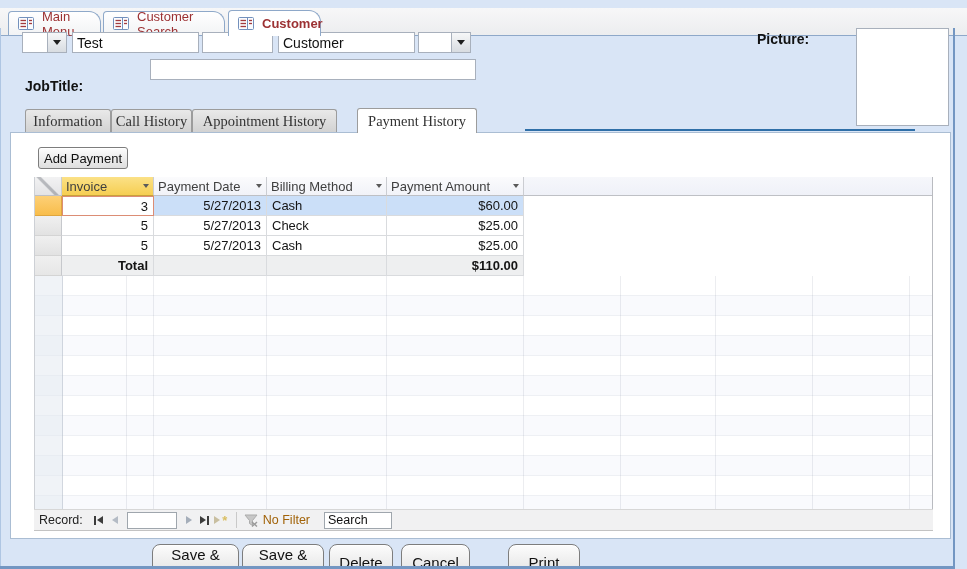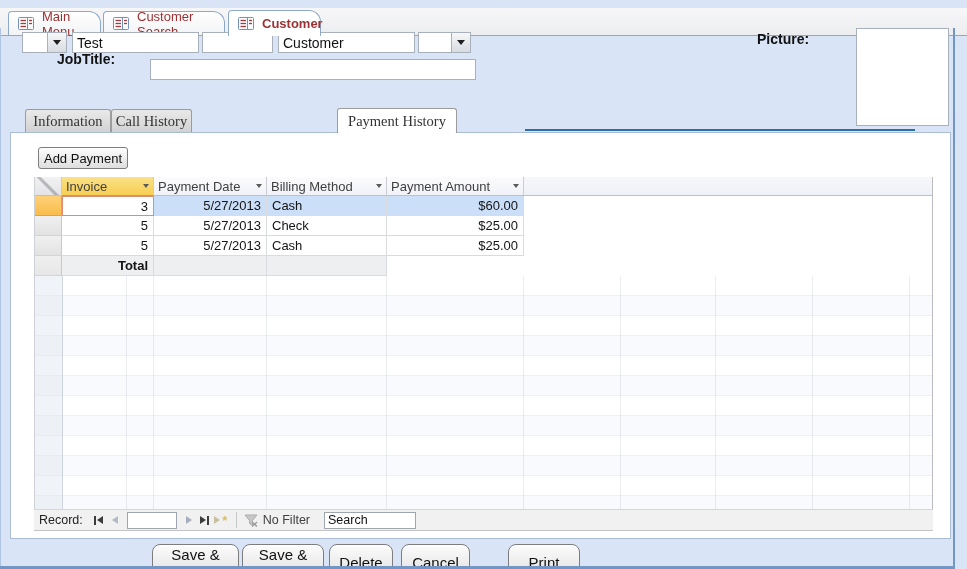--- a/index.html
+++ b/index.html
@@ -29,21 +29,21 @@
   .blabel{position:absolute;font-size:14px;font-weight:bold;color:#121212;}
 
   .picture-frame{position:absolute;left:856px;top:28px;width:93px;height:98px;
     background:#fff;border:1px solid #A8B0BC;box-sizing:border-box;}
 
   
   .stab{position:absolute;box-sizing:border-box;border:1px solid #9C9C9C;border-bottom:none;
     border-radius:3px 3px 0 0;background:linear-gradient(#E9E9E9,#D2D2D2);
     font-family:"Liberation Serif",serif;font-size:14.5px;color:#333;
     display:flex;align-items:center;justify-content:center;cursor:default;}
-  .stab.active{background:#FFFFFF;z-index:5;}
+  .stab.active{background:#FFFFFF;z-index:5;margin-left:20px;}
   .hline-blue{position:absolute;left:525px;top:129px;width:390px;height:2px;background:#2F6FA8;}
 
   
   .panel{position:absolute;left:10px;top:132px;width:941px;height:407px;background:#fff;
     border:1px solid #AABDD3;box-sizing:border-box;}
 
   .btn3d{background:linear-gradient(#FCFCFC,#DEDEDE);border:1px solid #7D7D7D;border-radius:3px;
     box-shadow:inset 0 1px 0 rgba(255,255,255,.9);font-family:"Liberation Sans",sans-serif;
     font-size:13px;color:#111;box-sizing:border-box;padding:0;cursor:default;}
   .addbtn{position:absolute;left:27px;top:14px;width:90px;height:22px;}
@@ -92,22 +92,22 @@
   .tri-l{width:0;height:0;border-top:4px solid transparent;border-bottom:4px solid transparent;border-right:6px solid #3C3C3C;}
   .tri-r{width:0;height:0;border-top:4px solid transparent;border-bottom:4px solid transparent;border-left:6px solid #3C3C3C;}
   .tri-l.dis{border-right-color:#B4BBC5;}
   .tri-r.dis{border-left-color:#A5AEBA;}
   .tri-r.tan{border-left-color:#C8BEA0;}
   .vbar{width:2px;height:9px;background:#3C3C3C;}
   .star{color:#D9BE62;font-weight:bold;font-size:13px;line-height:9px;margin-left:1px;}
   .recbox{width:50px;height:17px;background:#fff;border:1px solid #9FA6AD;box-sizing:border-box;
     font-size:12px;padding:0 3px;margin:0 4px;outline:none;}
   .navsep{width:1px;height:16px;background:#C9C9C9;margin:0 7px;}
-  .nofilter{display:flex;align-items:center;gap:5px;color:#404040;margin-right:14px;cursor:default;}
-  .searchbox{width:92px;height:17px;background:#fff;border:1px solid #9FA6AD;box-sizing:border-box;
+  .nofilter{display:flex;align-items:center;gap:5px;color:#a16207;margin-right:14px;cursor:default;}
+  .searchbox{width:68px;height:17px;background:#fff;border:1px solid #9FA6AD;box-sizing:border-box;
     font-size:12.5px;color:#111;padding:0 3px;outline:none;}
 
   
   .abtn{position:absolute;top:544px;height:37px;font-size:15px;border-radius:8px;}
   
   .frame-right{position:absolute;left:953px;top:28px;width:2px;height:538px;background:#7396C2;}
   .frame-bottom{position:absolute;left:0;top:566px;width:955px;height:3px;background:#7396C2;}
   .frame-left{position:absolute;left:0;top:28px;width:1px;height:538px;background:#AFC6E3;}
 </style>
 </head>
@@ -163,31 +163,34 @@
   <input class="tbx" style="left: 72px; top: 32px; width: 127px; height: 21px;" value="Test">
   <input class="tbx" style="left: 202px; top: 32px; width: 71px; height: 21px;" value="">
   <input class="tbx" style="left: 278px; top: 32px; width: 137px; height: 21px;" value="Customer">
   <div class="combo" style="left:418px;top:32px;width:53px;height:21px;">
     <div class="val"></div>
     <div class="btn">
         <span class="chev"></span>
       </div>
   </div>
 
-  <div class="blabel" style="left:25px;top:51px;margin-left:32px;">JobTitle:</div>
+  <div class="blabel" style="left:25px;top:78px;">JobTitle:</div>
   <input class="tbx" style="left: 150px; top: 59px; width: 326px; height: 21px;" value="">
 
   <div class="blabel" style="left:757px;top:31px;">Picture:</div>
   <div class="picture-frame"></div>
 
   <div class="stab" style="left:25px;top:109px;width:86px;height:23px;">
       <span>Information</span>
     </div>
   <div class="stab" style="left:111px;top:109px;width:81px;height:23px;">
       <span>Call History</span>
+    </div>
+  <div class="stab" style="left:192px;top:109px;width:145px;height:23px;">
+      <span>Appointment History</span>
     </div>
   <div class="stab active" style="left:337px;top:108px;width:120px;height:25px;">
       <span>Payment History</span>
     </div>
   <div class="hline-blue"></div>
 
   <div class="panel">
     <button class="btn3d addbtn">Add Payment</button>
 
     <div class="ds">
@@ -238,20 +241,21 @@
         <div class="dc w-meth">Cash</div>
         <div class="dc num w-amt">$25.00</div>
         <div class="w-fill"></div>
       </div>
 
       <div class="dsrow">
         <div class="rsel w-sel" style="background:linear-gradient(#F0F0F0,#E6E6E6);"></div>
         <div class="dc num totalcell w-inv">Total</div>
         <div class="dc totalbg w-date"></div>
         <div class="dc totalbg w-meth"></div>
+        <div class="dc num totalcell w-amt">$110.00</div>
         <div class="w-fill"></div>
       </div>
 
       <div class="emptyarea">
         <div class="selcol-cont"></div>
         <div class="vline" style="left:91px;"></div>
         <div class="vline" style="left:118px;"></div>
         <div class="vline" style="left:231px;"></div>
         <div class="vline" style="left:351px;"></div>
         <div class="vline" style="left:488px;"></div>

